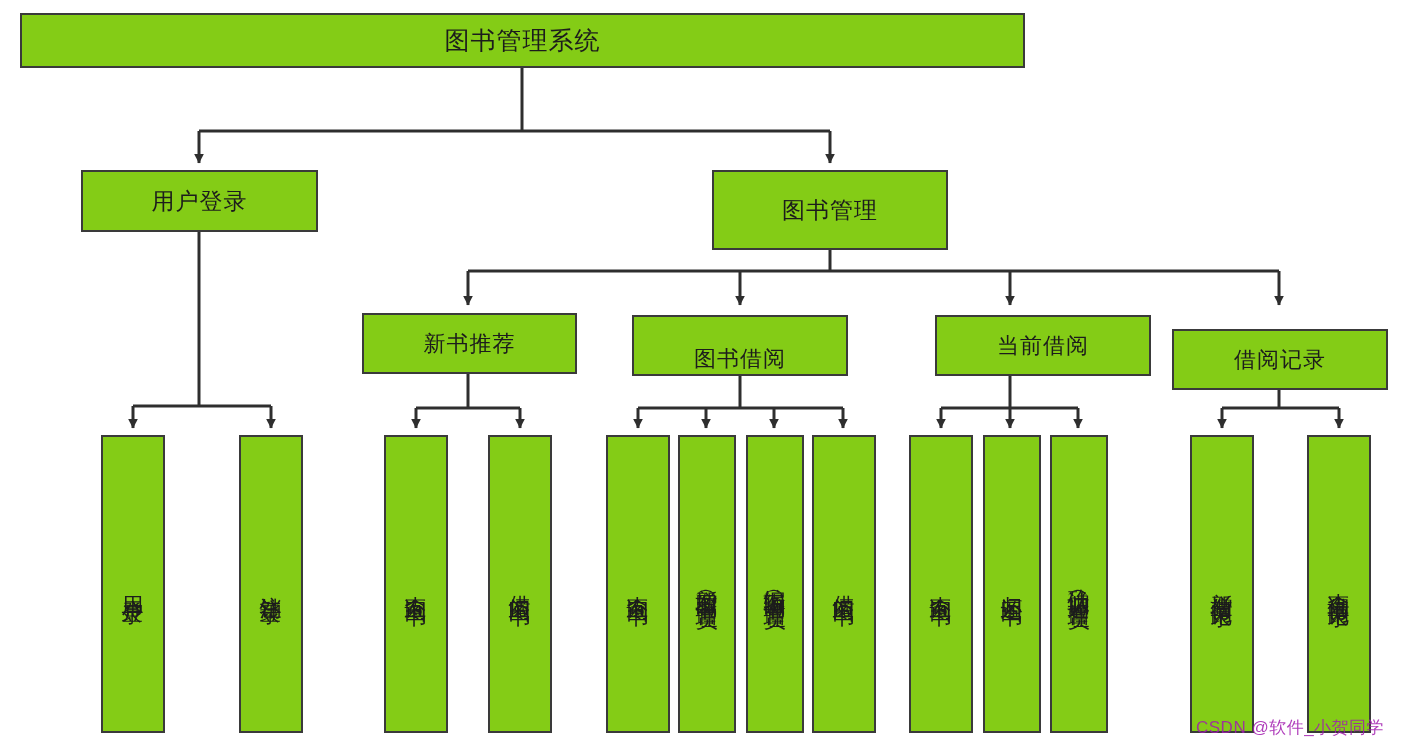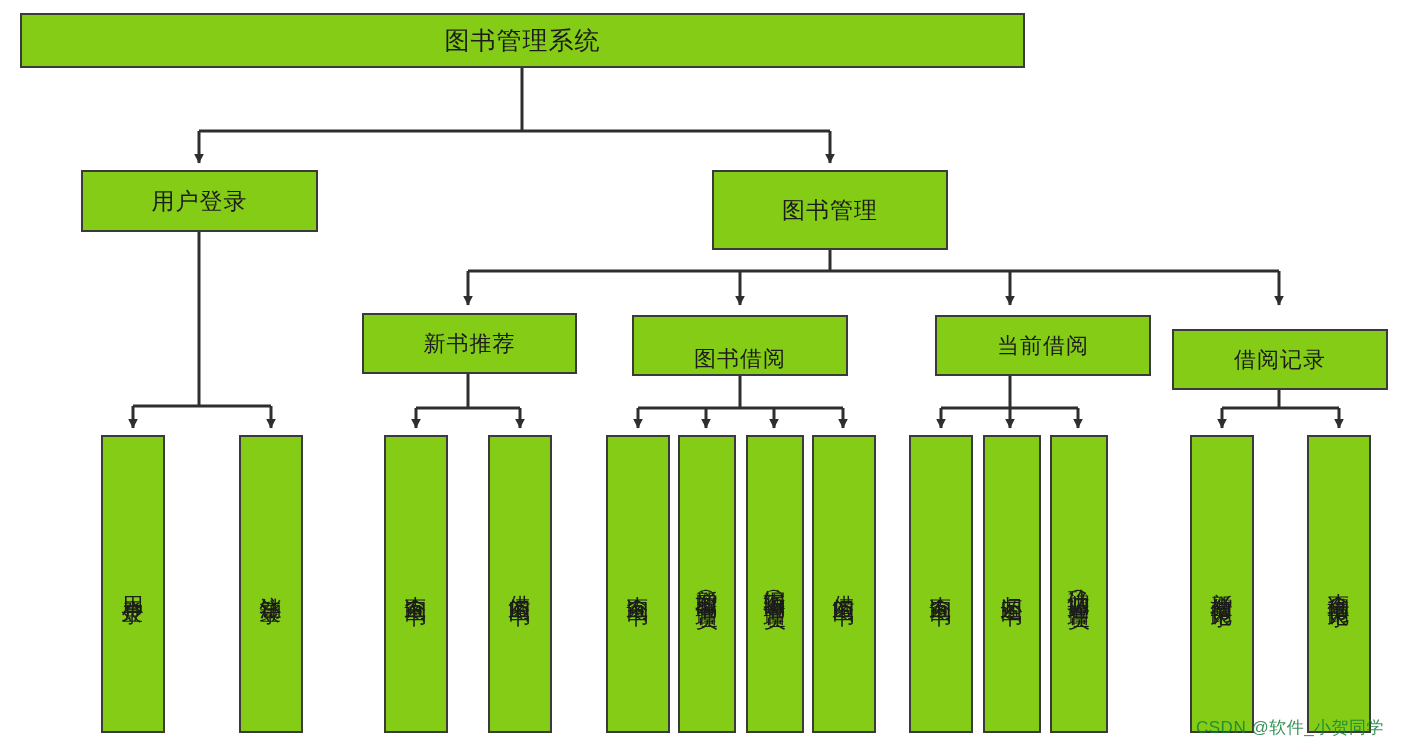--- a/index.html
+++ b/index.html
@@ -58,21 +58,21 @@
     white-space: nowrap;
     display: block;
   }
   .hlabel {
     white-space: nowrap;
     letter-spacing: 1px;
   }
   .watermark {
     position: absolute;
     font-size: 17px;
-    color: #15803d;
+    color: #a21caf;
     white-space: nowrap;
     letter-spacing: 0.5px;
     opacity: 0.85;
   }
 </style>
 </head>
 <body>
 
 <div id="canvas">
 

